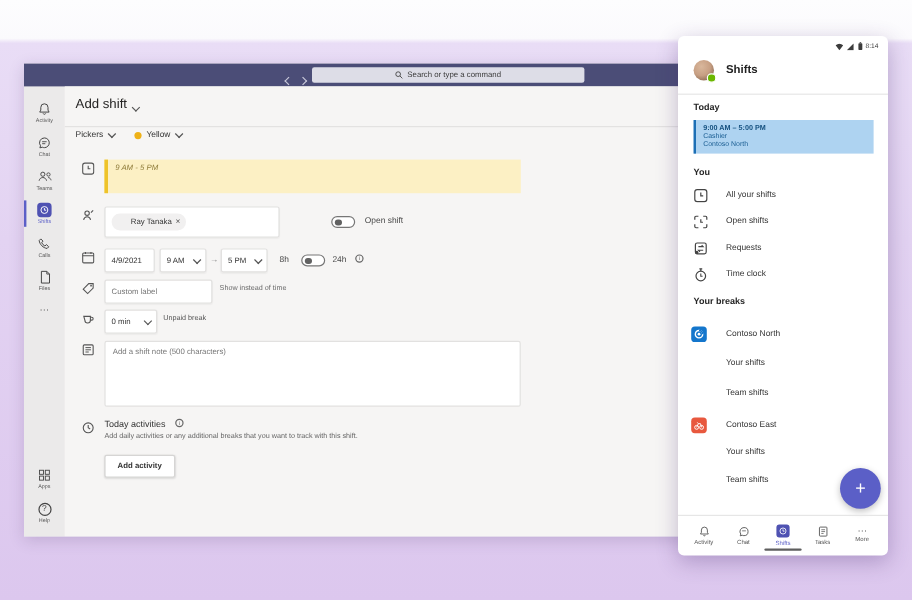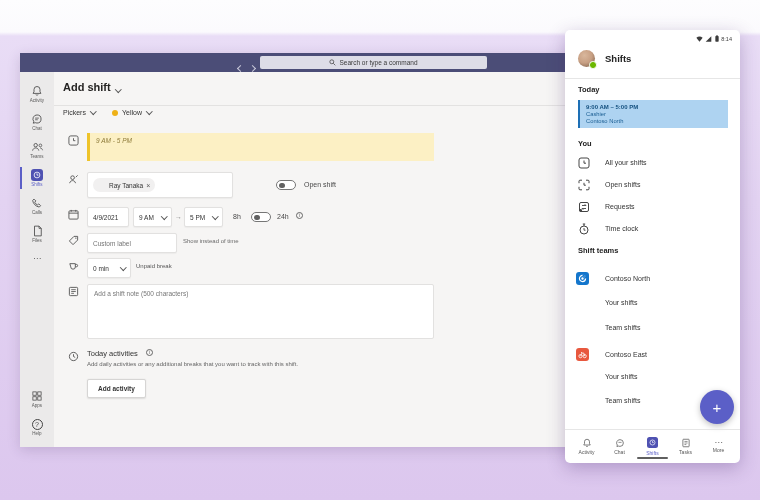--- a/index.html
+++ b/index.html
@@ -21,21 +21,21 @@
   .sidebar{width:34px;background:#ebeaea;display:flex;flex-direction:column;align-items:center;padding-top:8px;box-sizing:border-box;}
   .side-item{width:34px;height:28px;display:flex;flex-direction:column;align-items:center;justify-content:center;position:relative;color:#444;}
   .side-item .slbl{font-size:4.5px;color:#585858;margin-top:1px;}
   .side-item.active::before{content:"";position:absolute;left:0;top:3px;bottom:3px;width:2px;background:#5b5fc7;}
   .side-item.active .slbl{color:#5b5fc7;}
   .shifts-sq{width:12px;height:12px;border-radius:3px;background:#4f52b2;display:flex;align-items:center;justify-content:center;}
   .side-more{height:20px;display:flex;align-items:center;justify-content:center;color:#555;font-size:8px;width:34px;}
   .side-spacer{flex:1;}
   
   .main{flex:1;position:relative;background:#f6f5f4;}
-  .page-title{position:absolute;left:9px;top:9px;font-size:11px;font-weight:bold;color:#252423;display:flex;align-items:flex-end;}
+  .page-title{position:absolute;left:9px;top:9px;font-size:11px;font-weight:normal;color:#252423;display:flex;align-items:flex-end;}
   .chv{display:inline-block;width:3.5px;height:3.5px;border-right:1.1px solid #555;border-bottom:1.1px solid #555;transform:rotate(45deg);margin-left:5px;margin-bottom:2px;}
   .hdr-div{position:absolute;left:0;right:0;top:33px;height:1px;background:#e3e2e1;}
   .picker-btn{position:absolute;top:37px;font-size:7px;color:#333;display:flex;align-items:center;}
   .dot{width:6px;height:6px;border-radius:50%;background:#eeb117;margin-right:4px;}
   .field{position:absolute;background:#fff;border:1px solid #e2e1e0;border-radius:2px;box-sizing:border-box;
     display:flex;align-items:center;padding:0 5px;font-size:6.5px;color:#333;box-shadow:0 .5px 1px rgba(0,0,0,.04);}
   .select .chv{margin-left:auto;}
   .yellow-field{position:absolute;left:33px;top:61px;width:347px;height:28px;background:#fcf0c4;border-left:3px solid #eec32a;
     box-sizing:border-box;padding:4px 6px;font-size:6.5px;font-style:italic;color:#8f7c3a;}
   .form-icon{position:absolute;left:14px;width:11px;height:11px;}
@@ -324,21 +324,21 @@
   <div class="p-item" style="top:192px;">
     <svg class="picon" viewBox="0 0 12 12">
         <circle cx="6" cy="7" r="4" fill="none" stroke="#444" stroke-width="1"></circle>
         <line x1="6" y1="1" x2="6" y2="3" stroke="#444" stroke-width="1"></line>
         <line x1="4.8" y1="1" x2="7.2" y2="1" stroke="#444" stroke-width="1"></line>
         <path d="M6 5v2.2h1.5" fill="none" stroke="#444" stroke-width=".9"></path>
       </svg>
     <span class="ptxt">Time clock</span>
   </div>
 
-  <div class="p-h" style="top:216px;">Shift teams</div>
+  <div class="p-h" style="top:216px;">Your breaks</div>
 
   <div class="p-item" style="top:242px;">
     <span class="team-icon" style="background:#1476cc;">
       <svg width="9" height="9" viewBox="0 0 10 10">
           <circle cx="5" cy="5" r="3.4" fill="none" stroke="#fff" stroke-width="1.3"></circle>
           <path d="M5 1.6a3.4 3.4 0 0 1 3.4 3.4" fill="none" stroke="#1476cc" stroke-width="1.5"></path>
           <circle cx="5" cy="5" r="1.3" fill="#fff"></circle>
         </svg>
     </span>
     <span class="ptxt">Contoso North</span>

